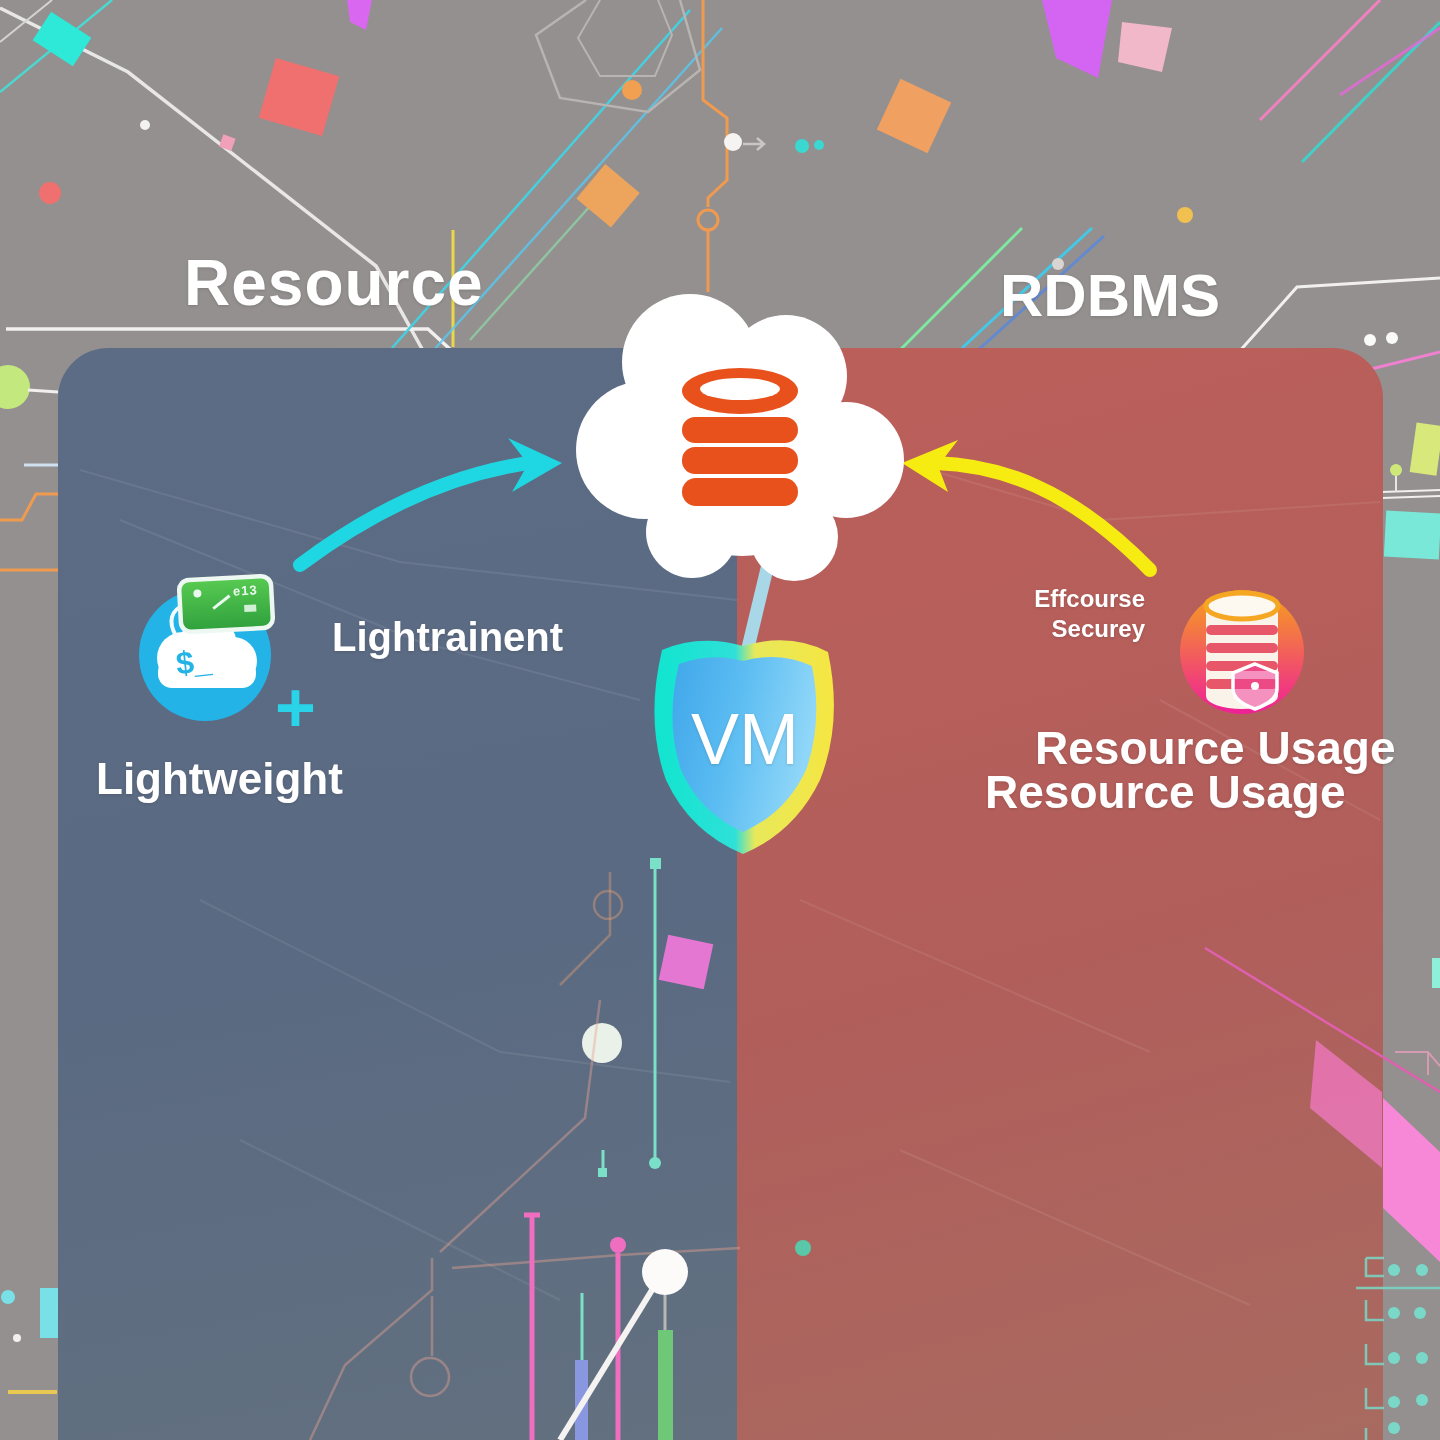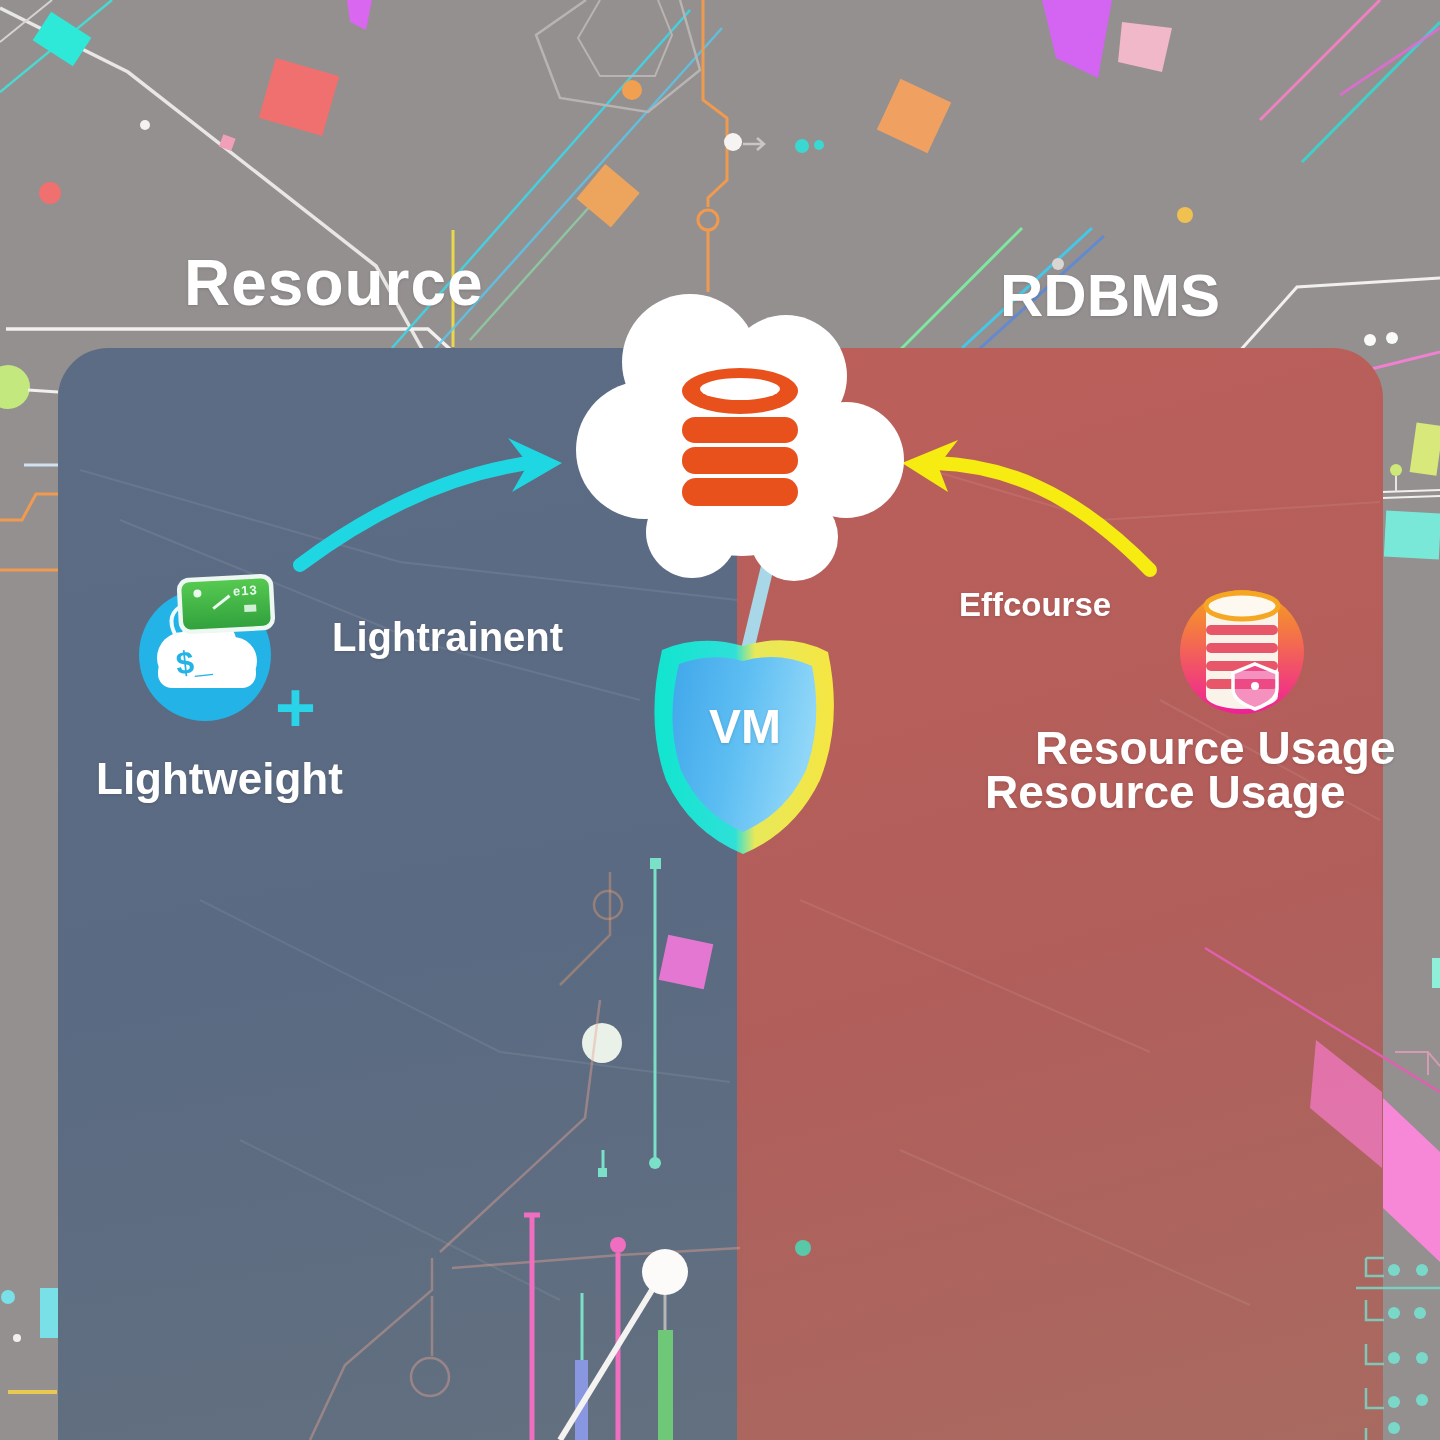--- a/index.html
+++ b/index.html
@@ -11,24 +11,24 @@
       background:linear-gradient(170deg,#5d6c85 0%,#5a6a82 55%,#62707f 100%);}
   #right-panel{left:737px;width:646px;border-radius:0 50px 0 0;
       background:linear-gradient(165deg,#bc5f5a 0%,#b15e5b 55%,#a86a60 100%);}
   .txt{position:absolute;color:#ffffff;font-weight:700;line-height:1.05;
        text-shadow:0 1px 3px rgba(40,40,40,.18);white-space:nowrap;}
   #container-title{left:184px;top:250px;font-size:64px;letter-spacing:1px;}
   #rdbms-title{left:1000px;top:264px;font-size:60px;font-weight:800;}
   #lightrainent-label{left:332px;top:616px;font-size:40px;font-weight:600;text-align:center;}
   #plus-label{left:275px;top:672px;font-size:70px;font-weight:600;color:#29d3e8;text-shadow:none;}
   #lightweight-label{left:96px;top:756px;font-size:44px;}
-  #eff-block{left:925px;top:584px;width:220px;text-align:center;font-size:33px;line-height:1.25;white-space:normal;}
+  #eff-block{left:925px;top:584px;width:220px;text-align:right;font-size:24px;line-height:1.25;white-space:normal;}
   #usage-line1{left:1035px;top:724px;font-size:46px;}
   #usage-line2{left:985px;top:768px;font-size:46px;}
-  #vm-label{left:683px;top:702px;width:124px;text-align:center;font-size:48px;font-weight:700;}
+  #vm-label{left:683px;top:702px;width:124px;text-align:center;font-size:72px;font-weight:400;}
   #terminal-glyph{left:176px;top:646px;font-size:32px;font-weight:800;color:#23b3e6;text-shadow:none;transform:rotate(-6deg);}
   #card-glyph{left:233px;top:584px;font-size:13px;font-weight:700;color:#eafaef;text-shadow:none;transform:rotate(-4deg);letter-spacing:1px;}
 </style>
 </head>
 <body>
 
 <div id="stage">
 
   <svg width="1440" height="1440" viewBox="0 0 1440 1440">
 
@@ -299,19 +299,20 @@
   <div class="txt" id="rdbms-title">RDBMS</div>
 
   <div class="txt" id="lightrainent-label">Lightrainent</div>
   <div class="txt" id="plus-label">+</div>
   <div class="txt" id="lightweight-label">Lightweight</div>
   <div class="txt" id="terminal-glyph">$_</div>
   <div class="txt" id="card-glyph">e13</div>
 
   <div class="txt" id="eff-block">
     <div>Effcourse</div>
+    <div>Securey</div>
   </div>
   <div class="txt" id="usage-line1">Resource Usage</div>
   <div class="txt" id="usage-line2">Resource Usage</div>
 
   <div class="txt" id="vm-label">VM</div>
 
 </div>
 
 </body></html>

